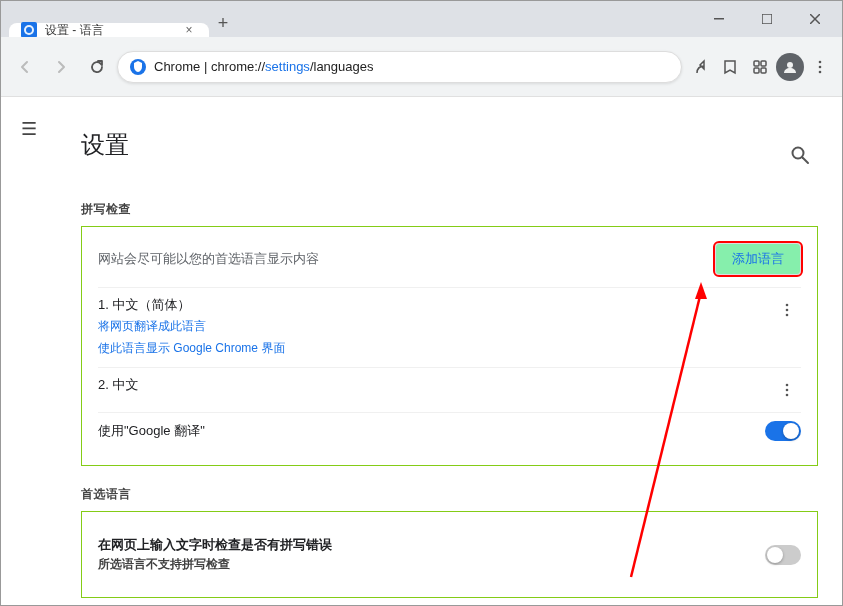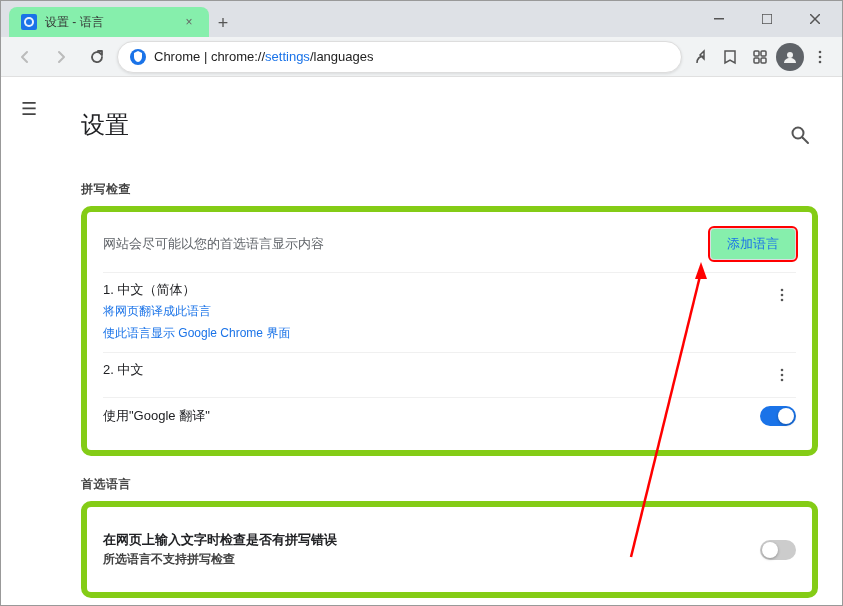--- a/index.html
+++ b/index.html
@@ -18,22 +18,22 @@
       flex-shrink: 0;
     }
     .tab-bar {
       display: flex;
       align-items: flex-end;
       height: 36px;
       padding-left: 8px;
       flex: 1;
     }
     .tab-active {
-      background: #86efac;
-      height: 30px;
+      background: #ffffff;
+      height: 14px;
       display: flex;
       align-items: center;
       padding: 0 12px;
       border-radius: 8px 8px 0 0;
       font-size: 12px;
       color: #333;
       gap: 8px;
       min-width: 200px;
     }
     .tab-favicon {
@@ -71,21 +71,21 @@
       width: 46px; height: 36px;
       display: flex; align-items: center; justify-content: center;
       cursor: pointer;
       font-size: 12px;
       color: #444;
     }
 
     
     .addressbar {
       background: #f1f3f4;
-      height: 40px;
+      height: 60px;
       display: flex;
       align-items: center;
       padding: 0 8px;
       gap: 4px;
       border-bottom: 1px solid #e0e0e0;
       flex-shrink: 0;
     }
     .nav-btn {
       width: 32px; height: 32px;
       border-radius: 50%;
@@ -176,22 +176,22 @@
     }
 
     .section-title {
       font-size: 12px;
       font-weight: 600;
       color: #444;
       margin-bottom: 8px;
       letter-spacing: 0.5px;
     }
     .card {
-      border: 6px solid #84cc16;
-      border-radius: 10px;
+      border: 1px solid #84cc16;
+      border-radius: 0;
       padding: 16px;
       margin-bottom: 20px;
       background: #fff;
     }
     .card-header {
       display: flex;
       align-items: center;
       justify-content: space-between;
       margin-bottom: 12px;
     }

